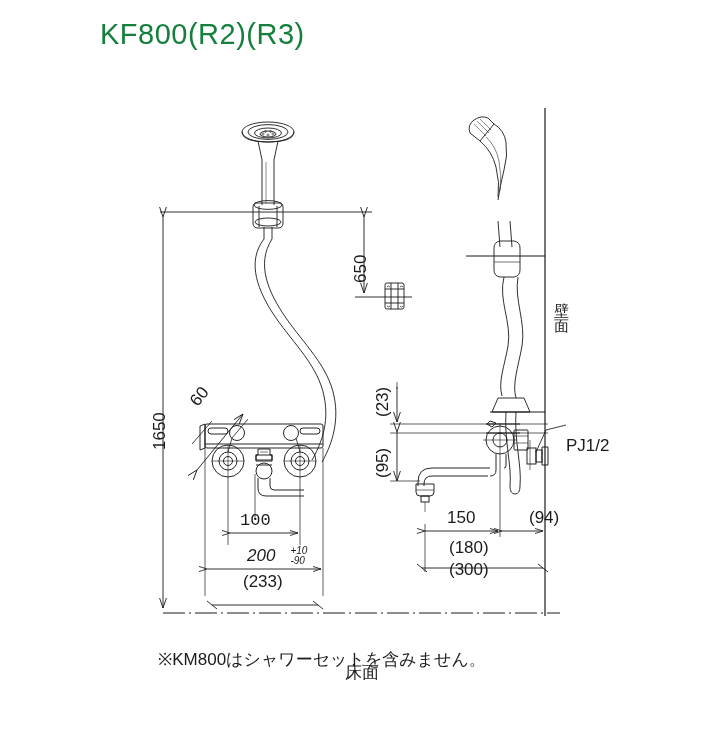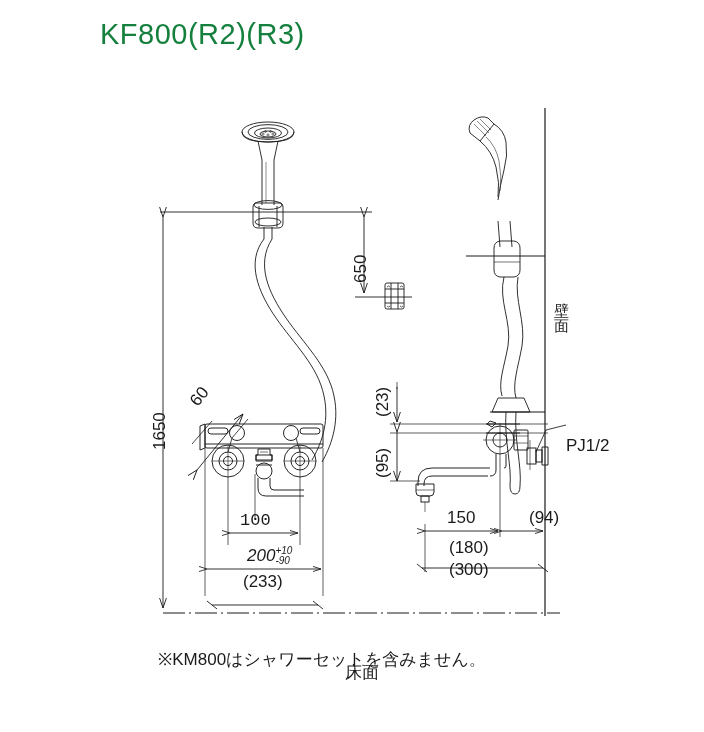--- a/index.html
+++ b/index.html
@@ -59,21 +59,21 @@
     font-size: 17px;
     color: #1a1a1a;
     line-height: 1.42;
   }
   #footnotes div { white-space: nowrap; }
   .tol {
     display: inline-block;
     vertical-align: middle;
     font-size: 10px;
     line-height: 1.0;
-    margin-left: 0;
+    margin-left: 15px;
     position: relative;
     top: -1px;
   }
   .tol span { display: block; }
   .dim-stack {
     font-size: 17px;
     line-height: 1.28;
     text-align: center;
   }
 </style>

